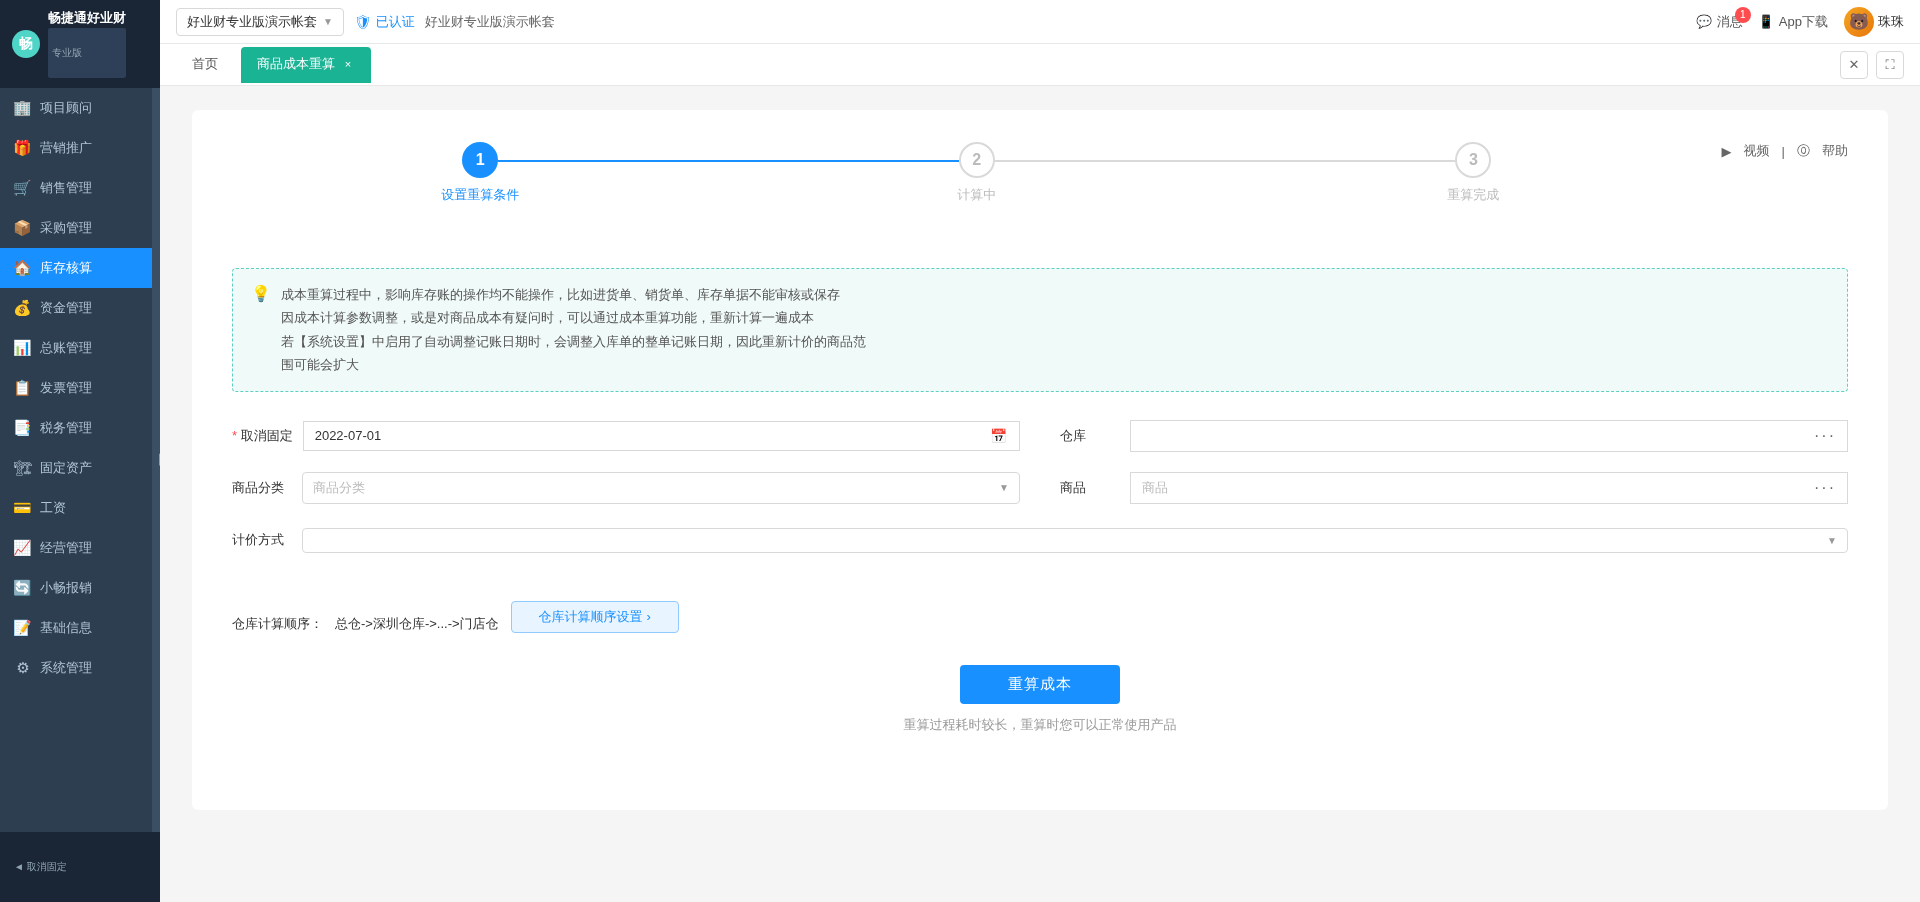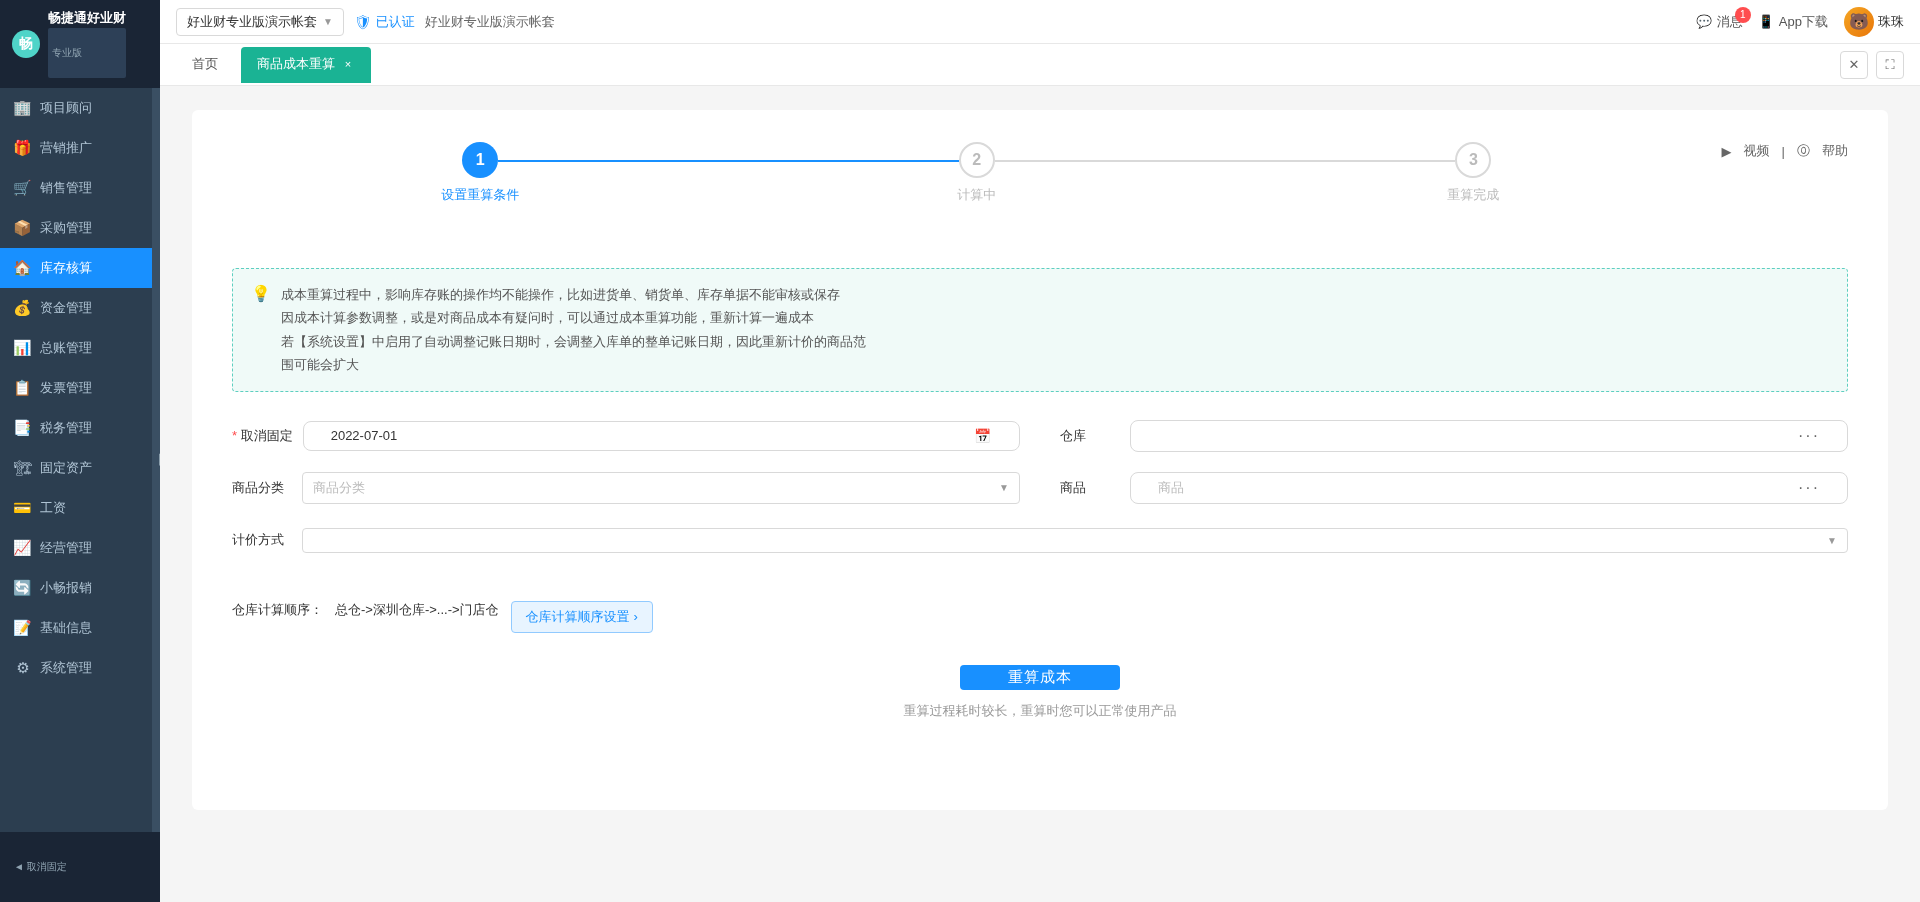--- a/index.html
+++ b/index.html
@@ -255,22 +255,22 @@
       white-space: nowrap;
       min-width: 60px;
     }
     .form-label.required::before {
       content: '* ';
       color: #ff4d4f;
     }
     .form-input {
       flex: 1;
       border: 1px solid #d9d9d9;
-      border-radius: 8px;
-      padding: 6px 27px;
+      border-radius: 0;
+      padding: 6px 11px;
       font-size: 13px;
       color: #333;
       background: #fff;
       outline: none;
       display: flex; align-items: center; justify-content: space-between;
     }
     .form-input-text { color: #333; }
     .form-input-icon { color: #999; font-size: 14px; cursor: pointer; }
     .form-input-ellipsis { color: #666; font-size: 16px; cursor: pointer; letter-spacing: 2px; }
     .form-select-wrapper {
@@ -286,49 +286,49 @@
     .form-select-arrow { color: #999; font-size: 10px; }
 
     
     .pricing-row {
       display: flex; align-items: center; gap: 10px;
       margin-bottom: 20px;
     }
 
     
     .warehouse-row {
-      display: flex; align-items: flex-start; gap: 12px;
+      display: flex; align-items: flex-end; gap: 12px;
       margin-bottom: 32px;
       font-size: 13px; color: #333; margin-top: 48px;
     }
     .warehouse-calc-btn {
       background: #e8f4ff;
       color: #1890ff;
       border: 1px solid #91caff;
       border-radius: 4px;
-      padding: 6px 14px;
+      padding: 6px 27px;
       cursor: pointer;
       font-size: 13px;
       display: flex; align-items: center; gap: 4px;
     }
 
     
     .recalc-section {
       display: flex;
       flex-direction: column;
       align-items: center;
       gap: 12px;
       margin-top: 16px;
     }
     .recalc-btn {
       background: #1890ff;
       color: #fff;
       border: none;
       border-radius: 4px;
-      padding: 3px 48px;
+      padding: 10px 48px;
       font-size: 15px;
       cursor: pointer;
       font-family: inherit;
       letter-spacing: 1px;
     }
     .recalc-note { font-size: 13px; color: #999; }
   </style>
 </head>
 <body>
 

